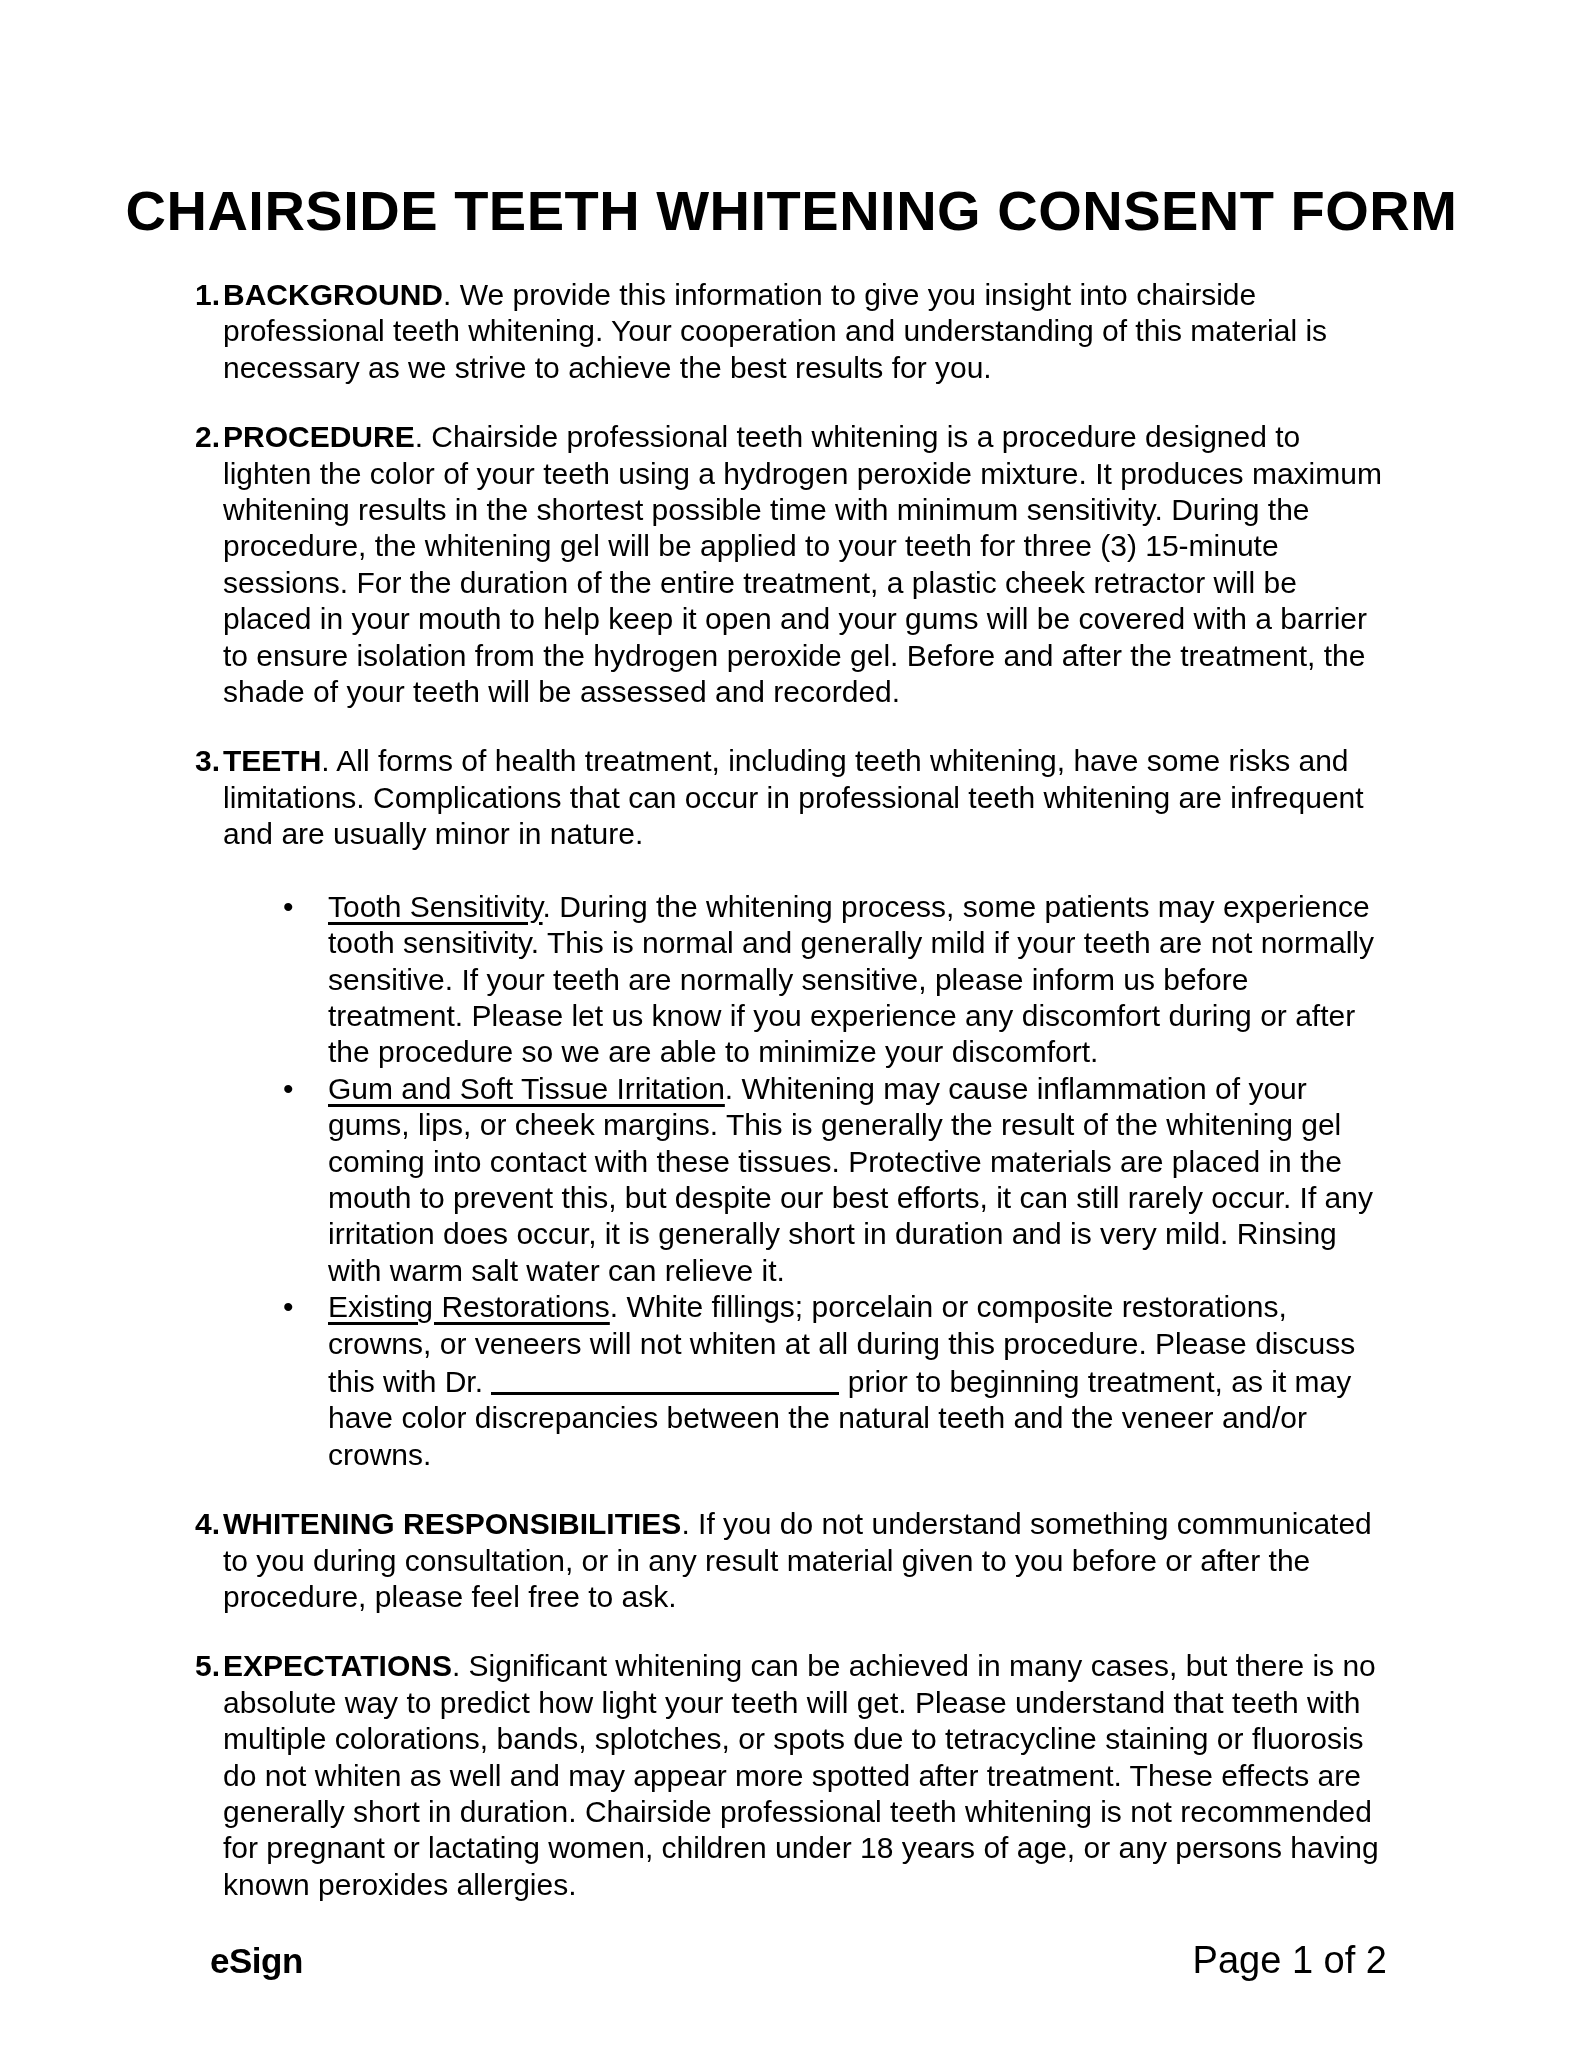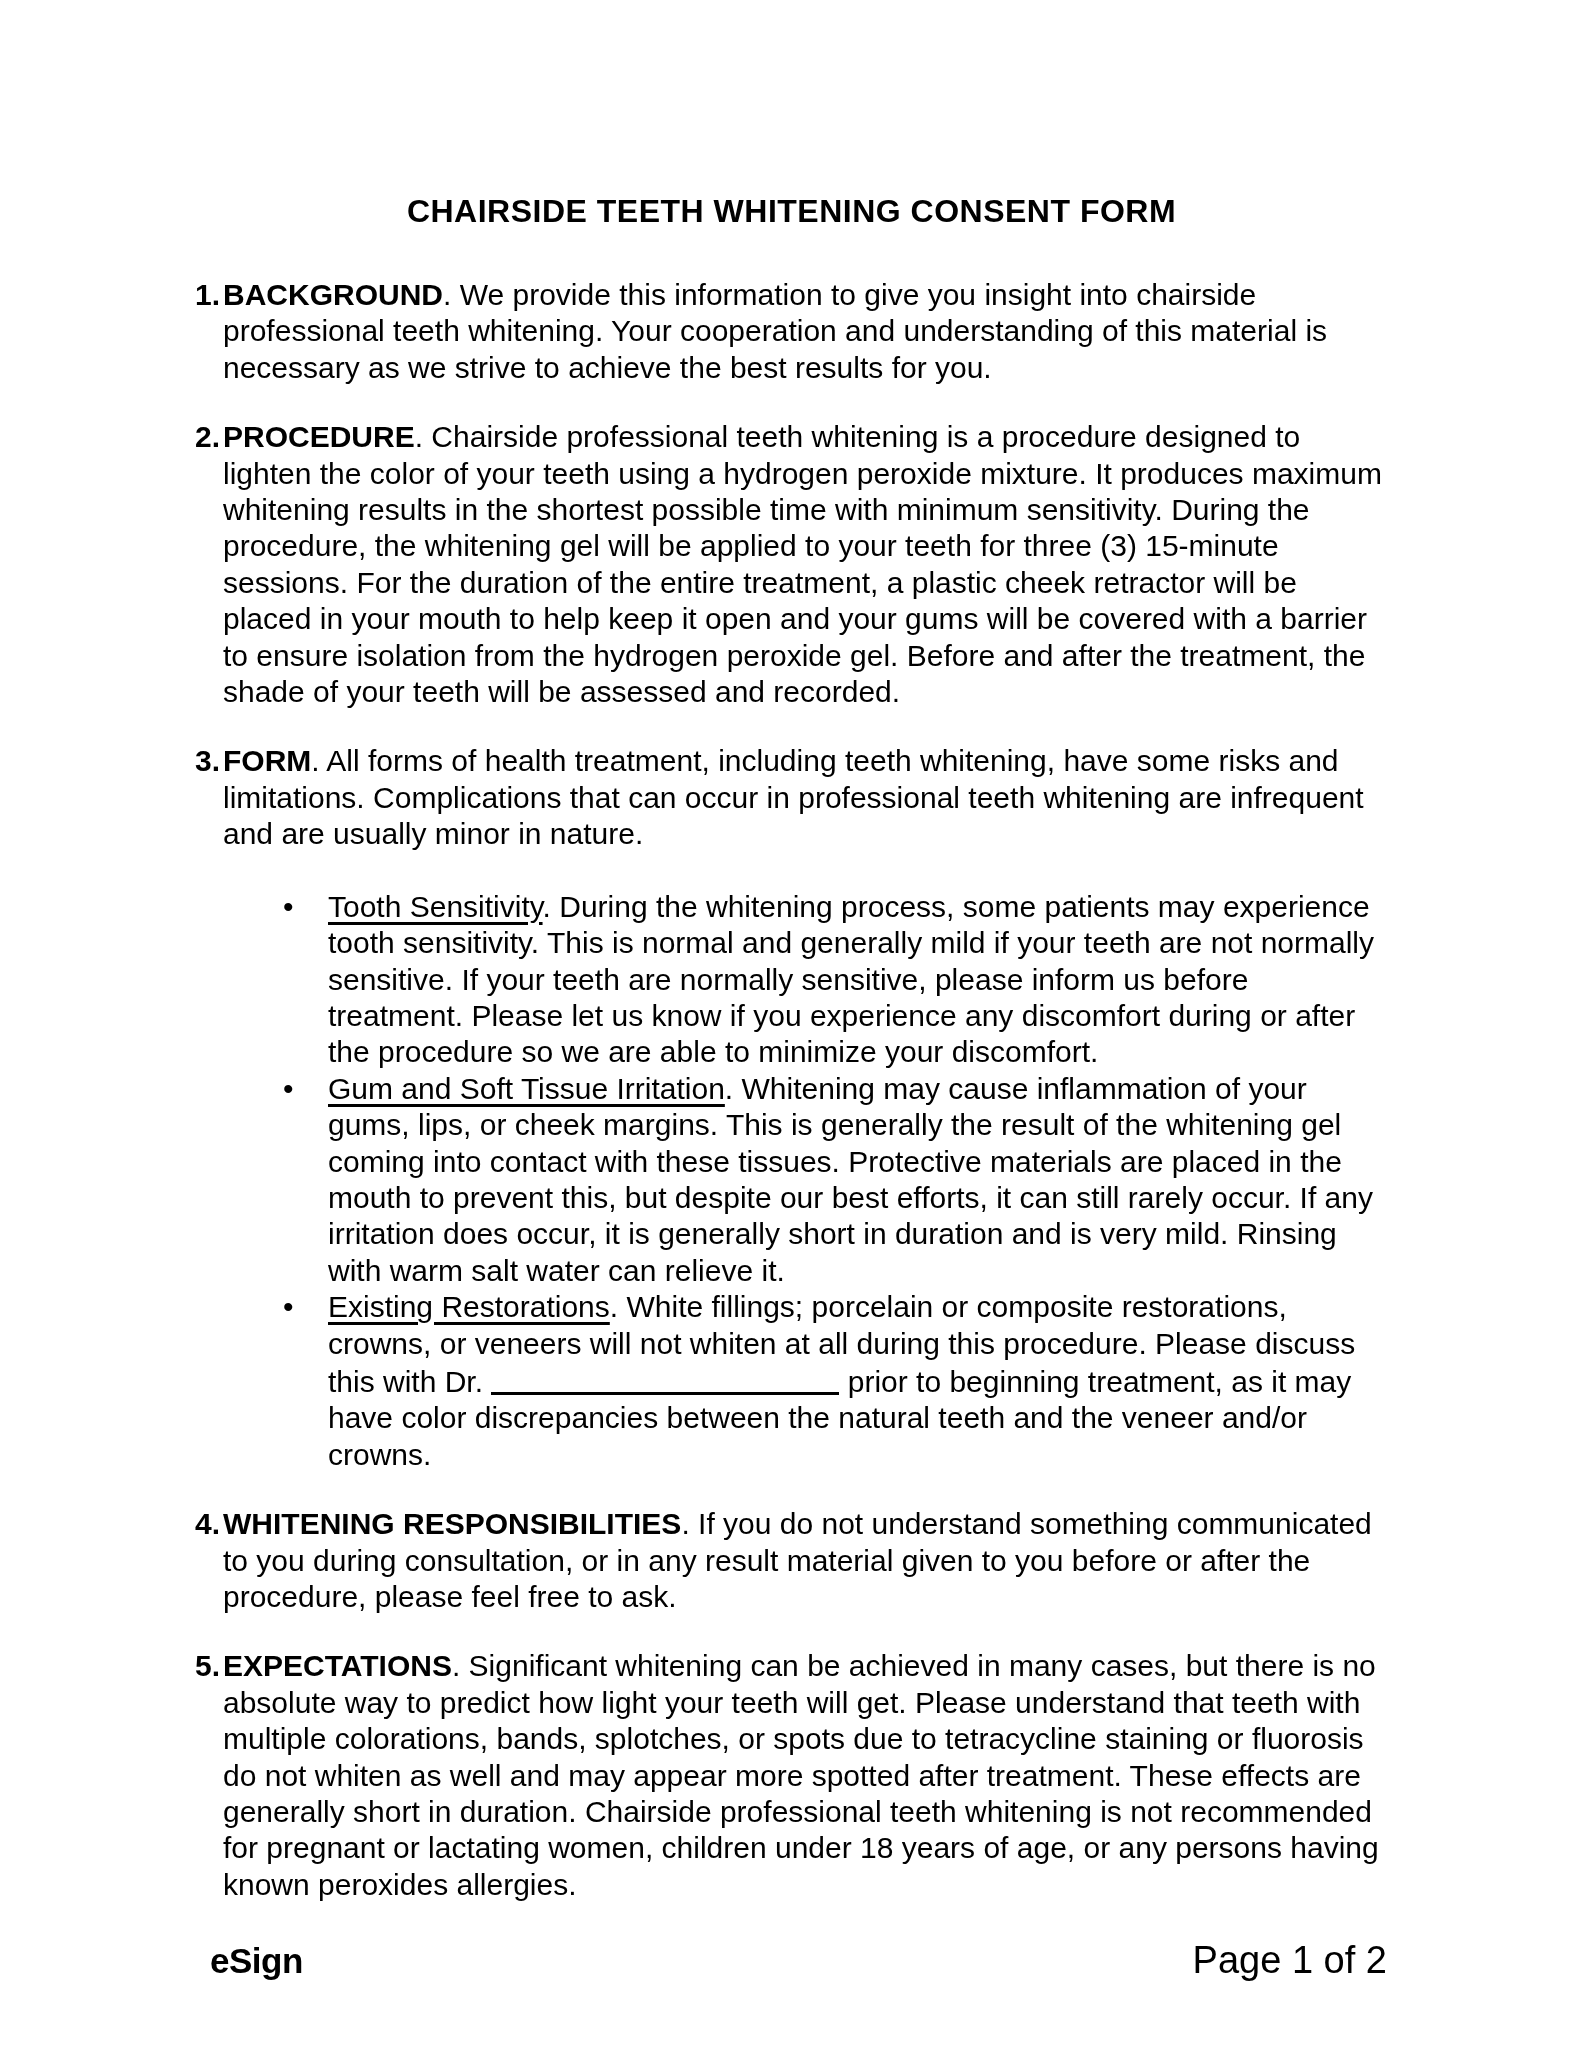--- a/index.html
+++ b/index.html
@@ -8,21 +8,21 @@
     width: 1583px;
     height: 2048px;
     background: #ffffff;
     color: #000000;
     font-family: "Liberation Sans", sans-serif;
     overflow: hidden;
   }
   .title {
     margin: 185px 0 40px 0;
     text-align: center;
-    font-size: 32px;
+    font-size: 56px;
     line-height: 52px;
     font-weight: bold;
     letter-spacing: 0.5px;
   }
   .doc {
     margin-left: 195px;
     width: 1195px;
     font-size: 30px;
     line-height: 36.4px;
   }
@@ -92,21 +92,21 @@
 
     <div class="item">
       <span class="num">1.</span><span class="heading">BACKGROUND</span><span>. We provide this information to give you insight into chairside professional teeth whitening. Your cooperation and understanding of this material is necessary as we strive to achieve the best results for you.</span>
     </div>
 
     <div class="item">
       <span class="num">2.</span><span class="heading">PROCEDURE</span><span>. Chairside professional teeth whitening is a procedure designed to lighten the color of your teeth using a hydrogen peroxide mixture. It produces maximum whitening results in the shortest possible time with minimum sensitivity. During the procedure, the whitening gel will be applied to your teeth for three (3) 15-minute sessions. For the duration of the entire treatment, a plastic cheek retractor will be placed in your mouth to help keep it open and your gums will be covered with a barrier to ensure isolation from the hydrogen peroxide gel. Before and after the treatment, the shade of your teeth will be assessed and recorded.</span>
     </div>
 
     <div class="item">
-      <span class="num">3.</span><span class="heading">FORM</span><span>. All forms of health treatment, including teeth whitening, have some risks and limitations. Complications that can occur in professional teeth whitening are infrequent and are usually minor in nature.</span>
+      <span class="num">3.</span><span class="heading">TEETH</span><span>. All forms of health treatment, including teeth whitening, have some risks and limitations. Complications that can occur in professional teeth whitening are infrequent and are usually minor in nature.</span>
 
       <div class="bullets">
 
         <div class="bullet">
           <span class="bullet-marker">•</span><span class="lead">Tooth Sensitivity</span><span>. During the whitening process, some patients may experience tooth sensitivity. This is normal and generally mild if your teeth are not normally sensitive. If your teeth are normally sensitive, please inform us before treatment. Please let us know if you experience any discomfort during or after the procedure so we are able to minimize your discomfort.</span>
         </div>
 
         <div class="bullet">
           <span class="bullet-marker">•</span><span class="lead">Gum and Soft Tissue Irritation</span><span>. Whitening may cause inflammation of your gums, lips, or cheek margins. This is generally the result of the whitening gel coming into contact with these tissues. Protective materials are placed in the mouth to prevent this, but despite our best efforts, it can still rarely occur. If any irritation does occur, it is generally short in duration and is very mild. Rinsing with warm salt water can relieve it.</span>
         </div>

